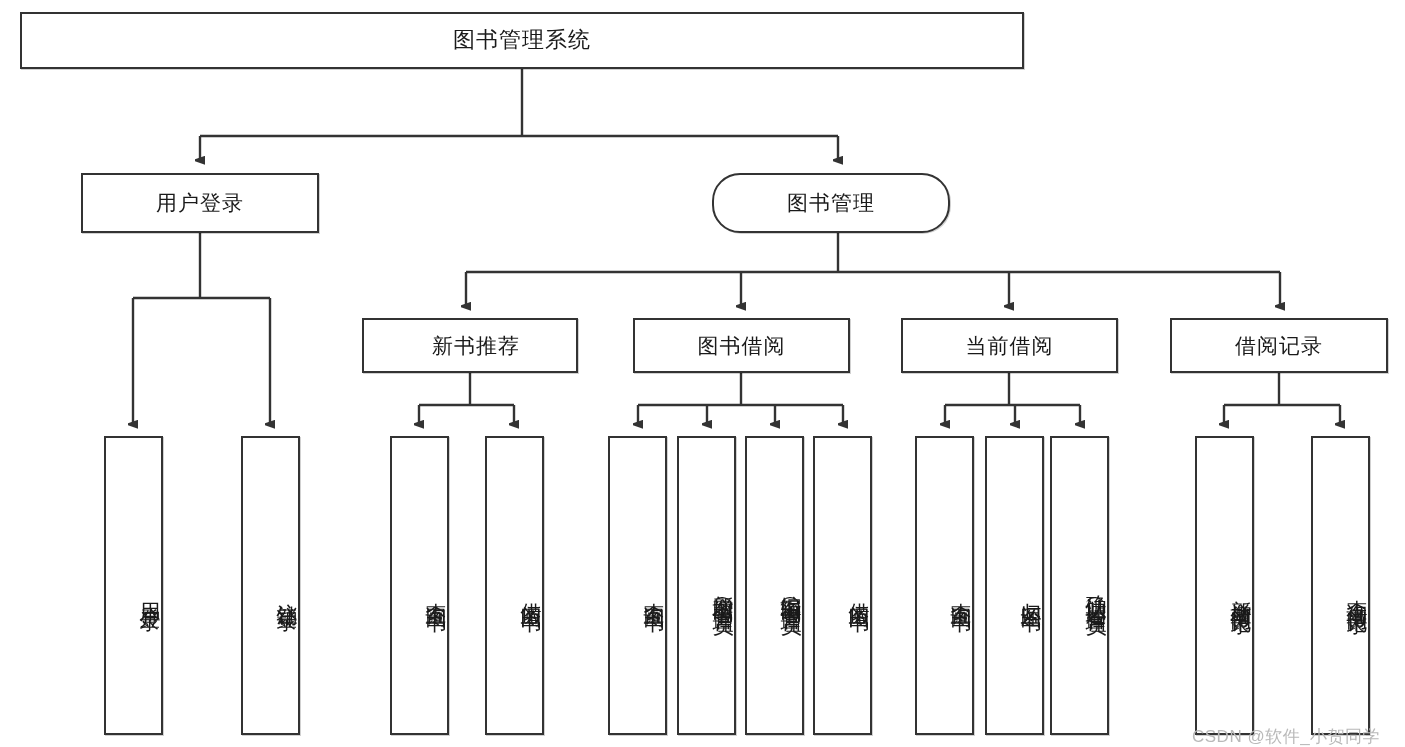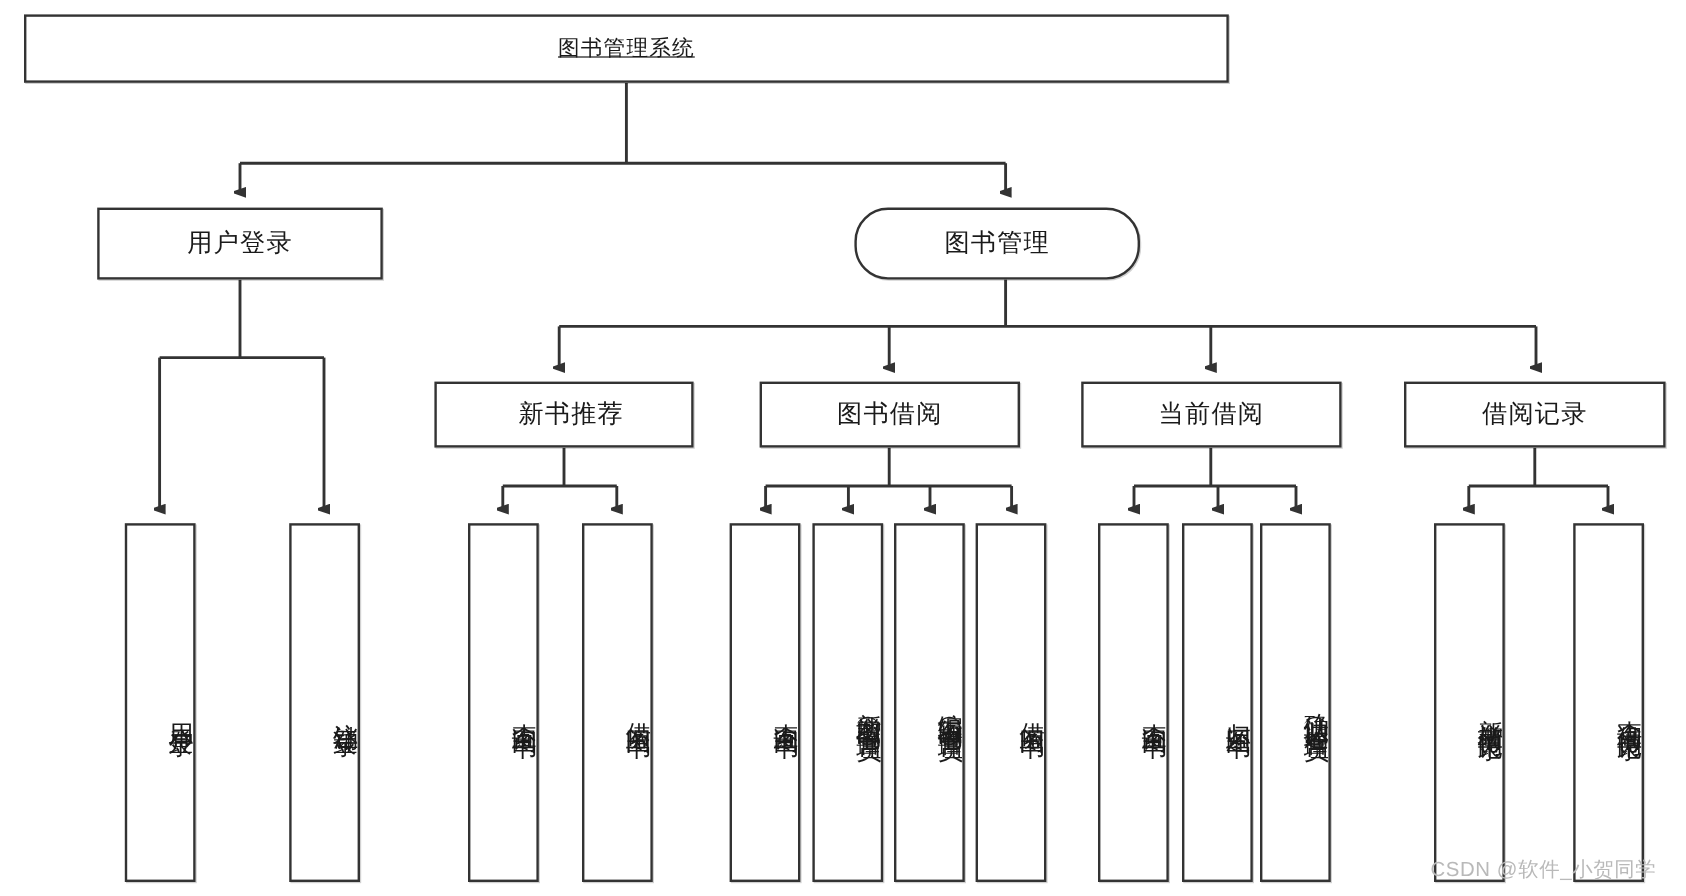--- a/index.html
+++ b/index.html
@@ -45,29 +45,29 @@
     writing-mode: vertical-rl;
     text-orientation: upright;
     font-size: 21px;
     letter-spacing: 3px;
     padding-top: 12px;
     align-items: flex-start;
     justify-content: center;
     line-height: 1.0;
   }
   .node.root {
-    font-size: 18px;
-    text-decoration: underline;
+    font-size: 22px;
   }
   .watermark {
     position: absolute;
     font-size: 17px;
     color: #b9b9b9;
     white-space: nowrap;
     letter-spacing: 0.5px;
+    margin-top: 12px;
   }
 </style>
 </head>
 <body>
 
 <div id="canvas">
 
   <svg class="connectors" viewBox="0 0 1405 747">
     <defs>
       <marker id="arrow" markerWidth="10" markerHeight="10" refX="4.2" refY="5" orient="auto" markerUnits="userSpaceOnUse">

